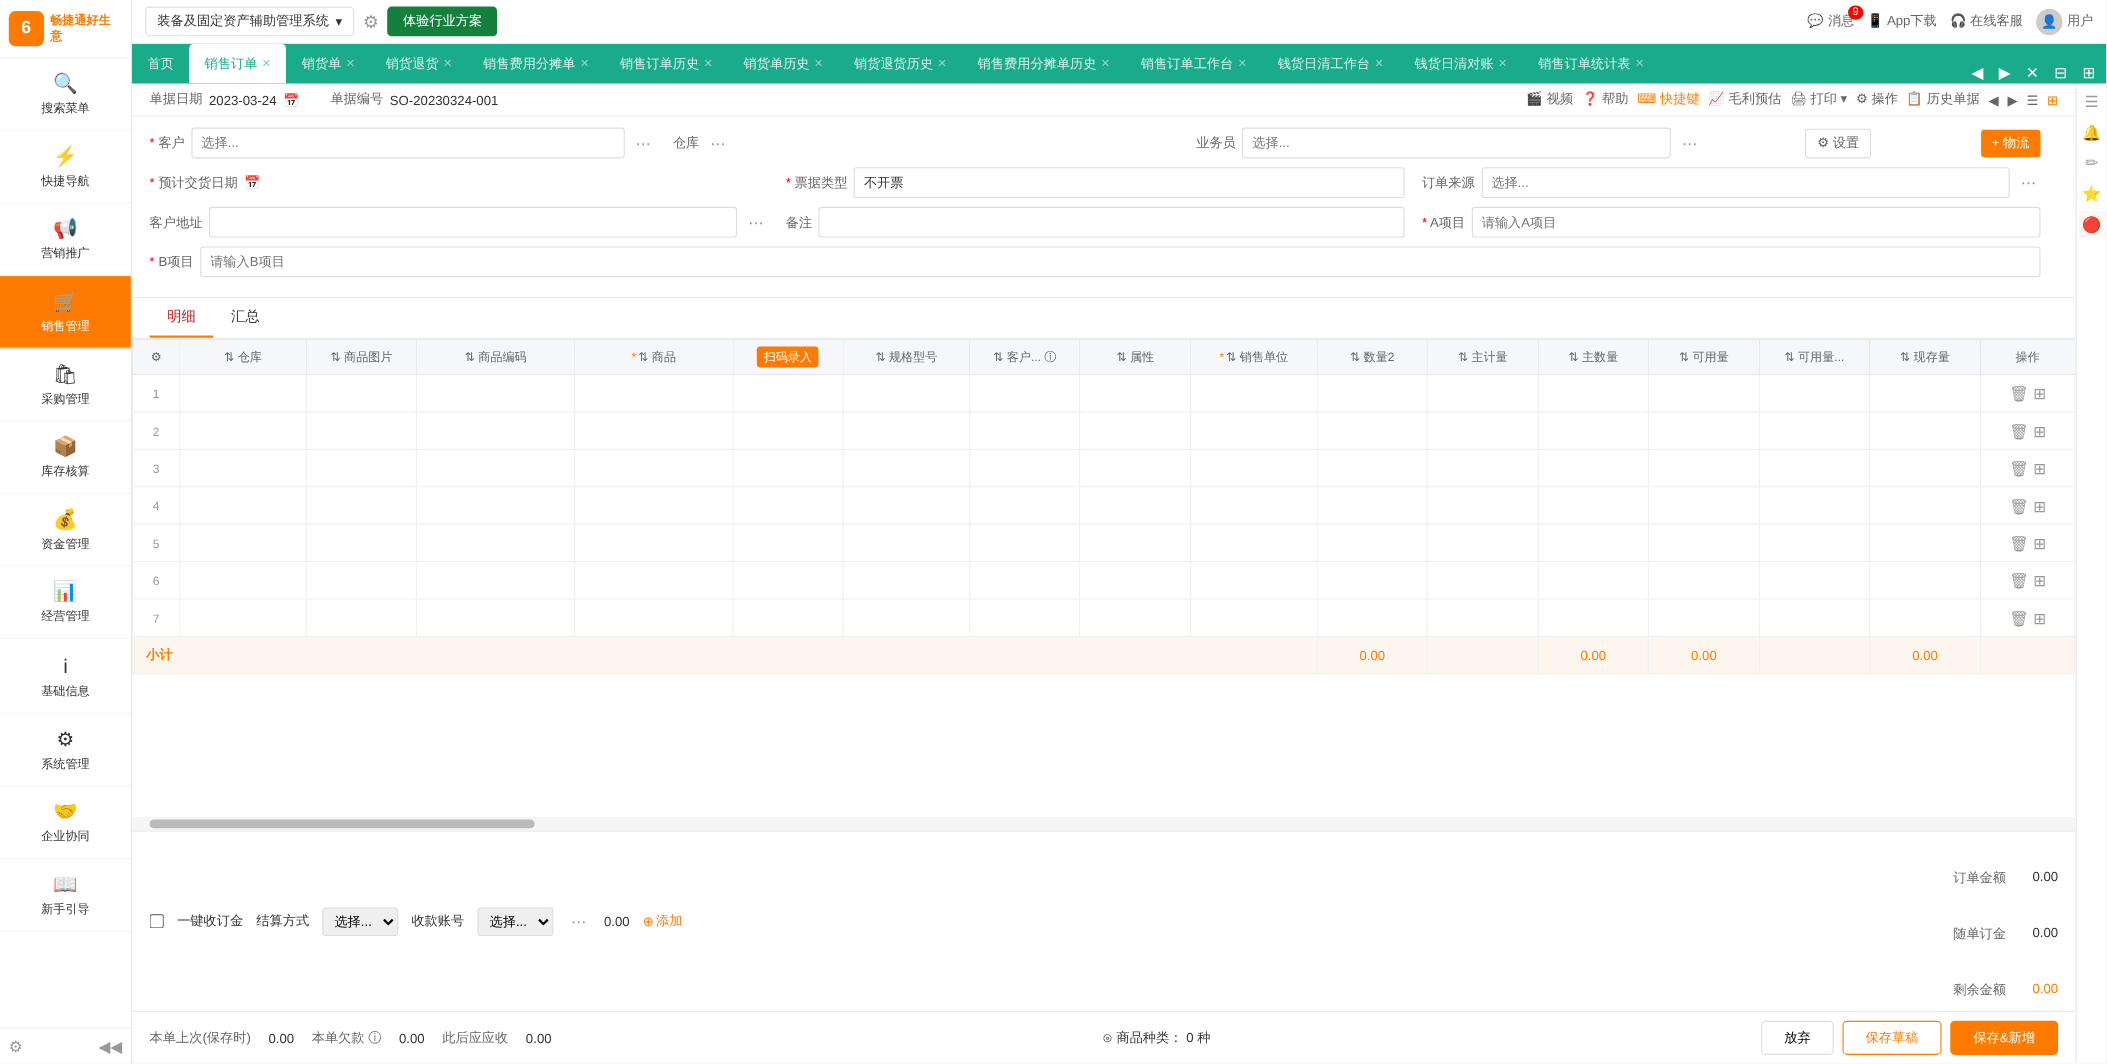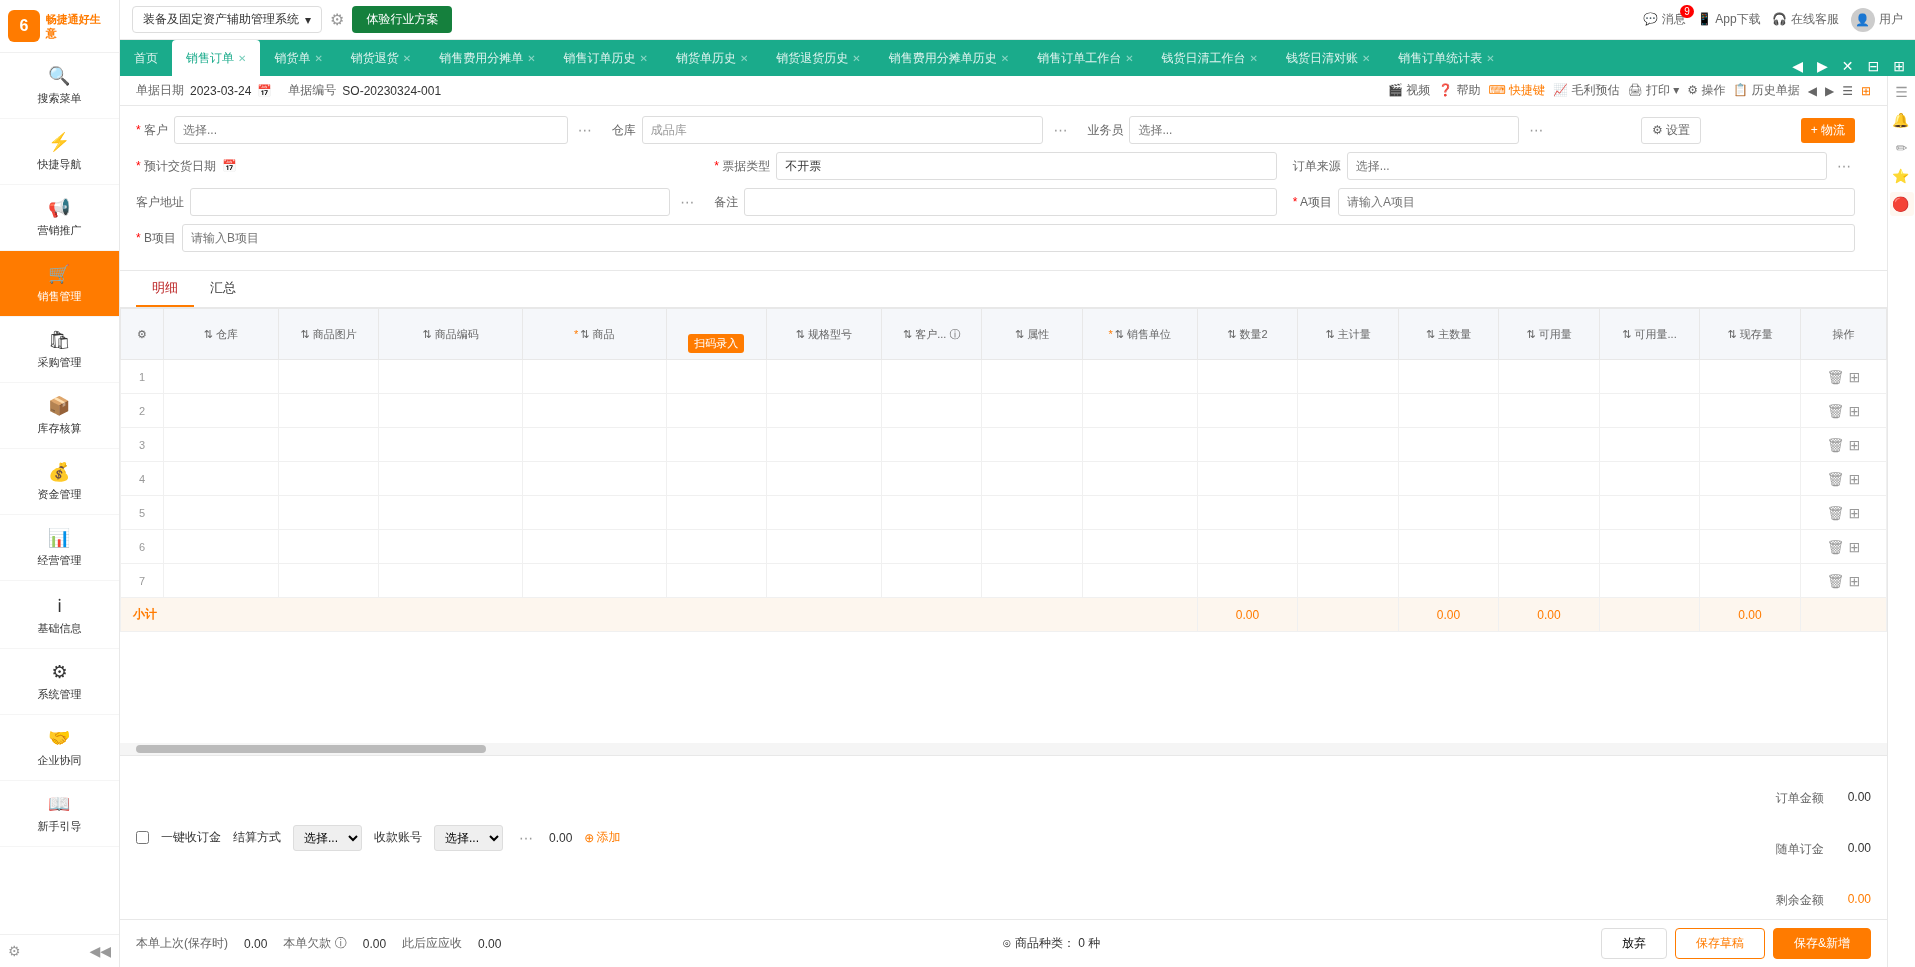--- a/index.html
+++ b/index.html
@@ -35,21 +35,21 @@
     
     .tabbar { background: #1aab8b; display: flex; align-items: flex-end; overflow: hidden; height: 36px; flex-shrink: 0; }
     .tab { padding: 0 14px; height: 36px; display: flex; align-items: center; gap: 4px; cursor: pointer; color: rgba(255,255,255,0.85); font-size: 12px; white-space: nowrap; flex-shrink: 0; }
     .tab.active { background: #fff; color: #1aab8b; border-radius: 4px 4px 0 0; }
     .tab-close { font-size: 10px; opacity: 0.6; }
     .tabbar-actions { display: flex; align-items: center; margin-left: auto; padding-right: 4px; gap: 2px; }
     .tabbar-action-btn { color: white; padding: 2px 6px; cursor: pointer; font-size: 14px; }
 
     
     .form-header { background: #fff; padding: 6px 16px; display: flex; align-items: center; gap: 16px; border-bottom: 1px solid #e8e8e8; justify-content: space-between; }
-    .form-header-left { display: flex; align-items: center; gap: 16px; }
+    .form-header-left { display: flex; align-items: center; gap: 28px; }
     .form-field-row { display: flex; align-items: center; gap: 6px; font-size: 12px; }
     .form-label { color: #666; }
     .form-value { color: #333; font-weight: 500; }
     .form-header-right { display: flex; align-items: center; gap: 8px; font-size: 12px; color: #666; }
     .icon-btn { cursor: pointer; display: flex; align-items: center; gap: 3px; color: #666; }
     .icon-btn-orange { color: #ff7b00; }
 
     
     .form-body { background: #fff; margin: 0; padding: 10px 16px; border-bottom: 1px solid #e8e8e8; }
     .form-row { display: flex; align-items: center; gap: 0; margin-bottom: 8px; }
@@ -68,21 +68,21 @@
 
     
     .table-wrapper { flex: 1; overflow: auto; background: #fff; }
     table { width: 100%; border-collapse: collapse; table-layout: fixed; }
     th { background: #f5f7fa; border: 1px solid #e8e8e8; padding: 6px 4px; font-size: 11px; color: #666; white-space: nowrap; font-weight: normal; text-align: center; position: sticky; top: 0; z-index: 2; }
     td { border: 1px solid #f0f0f0; padding: 6px 4px; font-size: 12px; text-align: center; height: 34px; }
     .th-orange { color: #ff7b00; }
     .row-num { color: #999; font-size: 11px; }
     .col-actions { display: flex; align-items: center; justify-content: center; gap: 4px; }
     .col-action-btn { cursor: pointer; color: #999; font-size: 14px; }
-    .scan-btn { background: #ff7b00; color: white; border: none; padding: 2px 6px; border-radius: 3px; font-size: 11px; cursor: pointer; margin-top: 19px; }
+    .scan-btn { background: #ff7b00; color: white; border: none; padding: 2px 6px; border-radius: 3px; font-size: 11px; cursor: pointer; }
     .th-sort { display: flex; align-items: center; justify-content: center; gap: 2px; }
 
     
     .subtotal-row td { background: #fdf6ee; font-weight: 500; color: #ff7b00; }
     .subtotal-label { color: #ff7b00; font-weight: bold; }
 
     
     .table-scroll { height: 12px; background: #f5f5f5; }
 
     
@@ -266,21 +266,20 @@
       <div class="form-body">
 
         <div class="form-row">
           <div class="form-cell">
             <span class="form-cell-label required">客户</span>
             <input class="form-input" type="text" placeholder="选择..." style="">
             <span class="more-btn">⋯</span>
           </div>
           <div class="form-cell">
             <span class="form-cell-label">仓库</span>
-            <input class="form-input" type="text" value="成品库" style="">
             <span class="more-btn">⋯</span>
           </div>
           <div class="form-cell">
             <span class="form-cell-label">业务员</span>
             <input class="form-input" type="text" placeholder="选择..." style="">
             <span class="more-btn">⋯</span>
           </div>
           <div class="form-cell" style="flex:0.3;justify-content:flex-end;">
             <button style="background:#fff;border:1px solid #ddd;padding:4px 10px;border-radius:3px;cursor:pointer;font-size:12px;color:#666;">⚙ 设置</button>
           </div>

